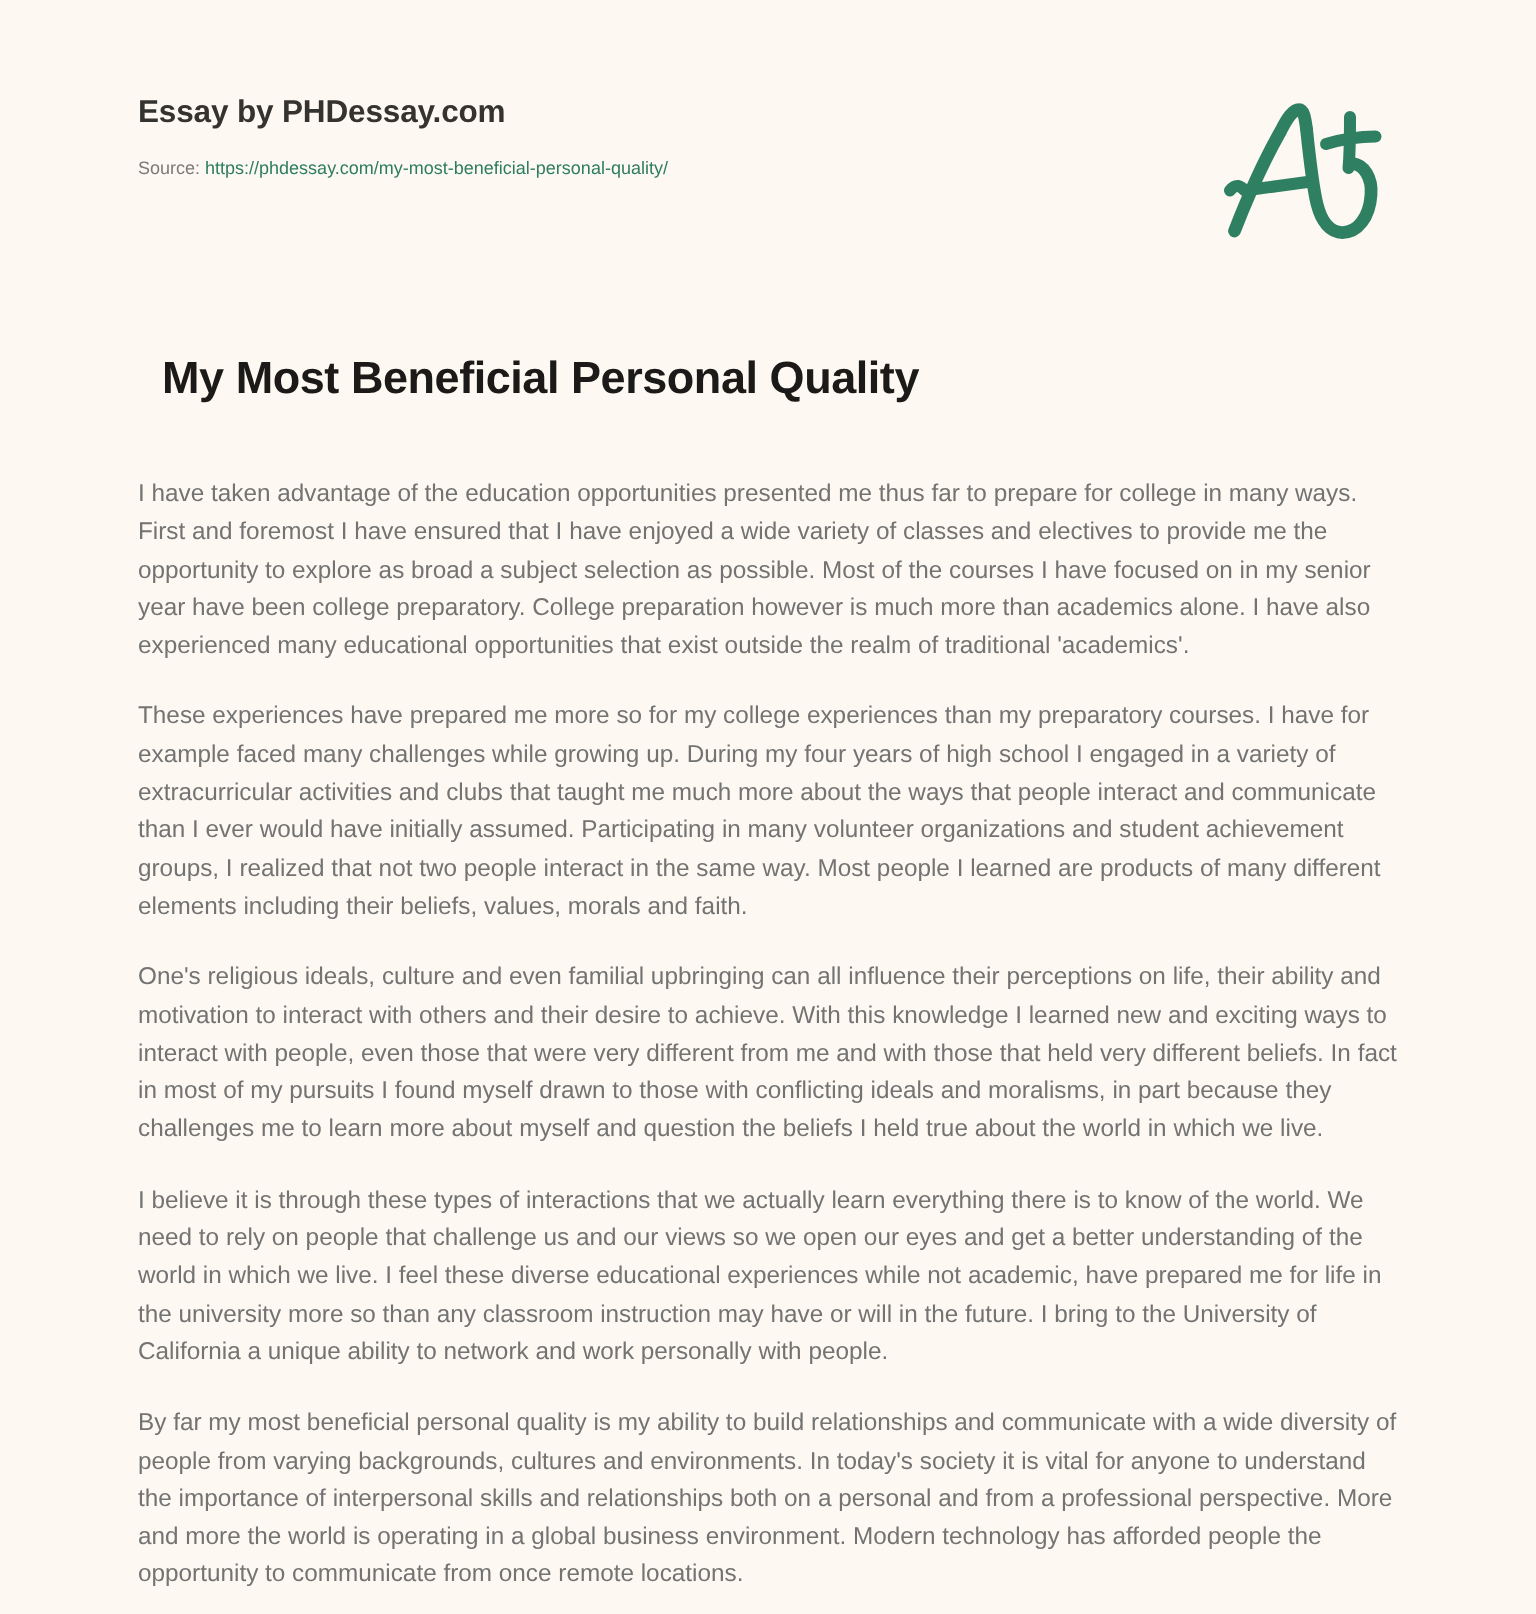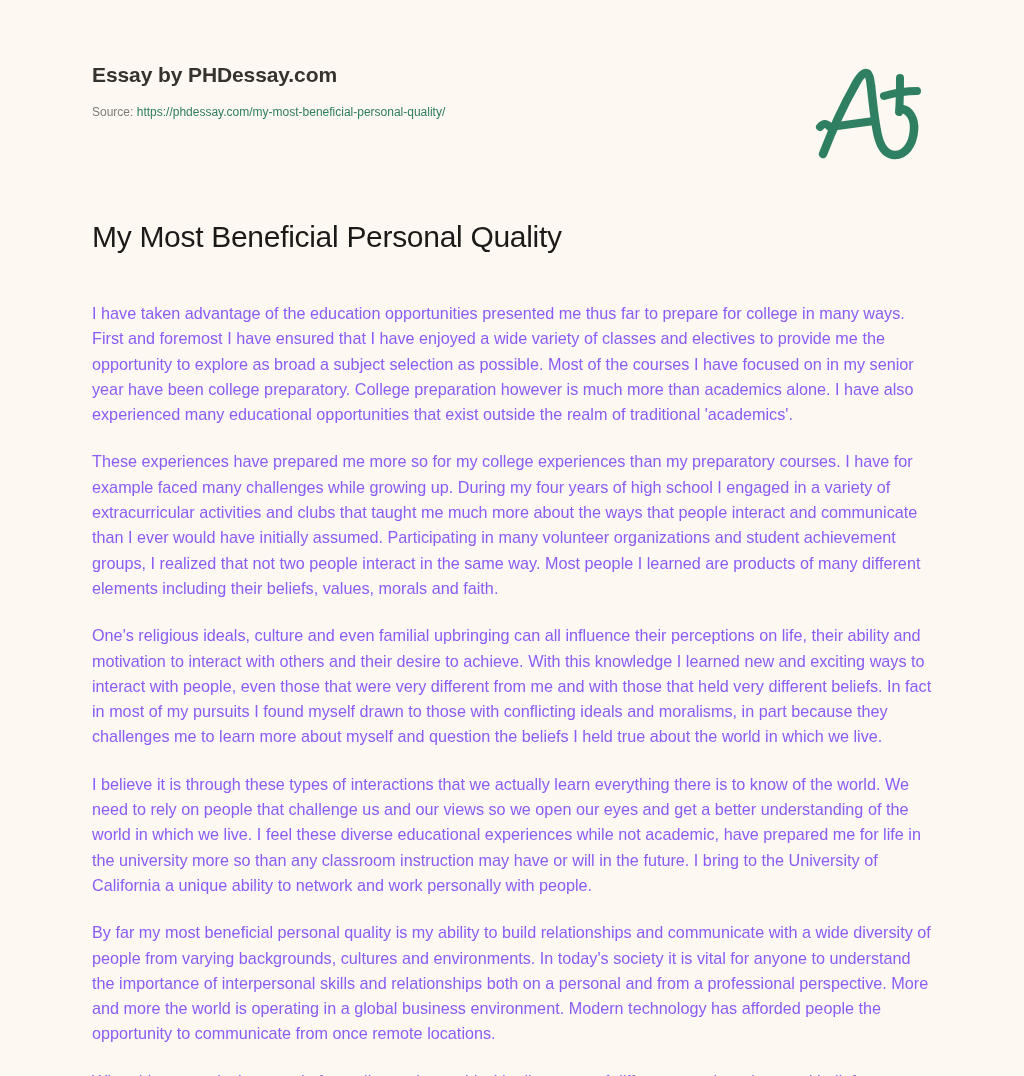--- a/index.html
+++ b/index.html
@@ -71,37 +71,37 @@
 
   
   .article {
     position: absolute;
     left: 92px;
     top: 219px;
     width: 840px;
   }
 
   .article-title {
-    margin: 0;
+    margin: 16px;
     font-size: 30px;
-    font-weight: normal;
+    font-weight: bold;
     color: #1b1a18;
     letter-spacing: -0.3px;
     line-height: 1.2;
   }
 
   .article-body {
     margin-top: 46px;
   }
 
   .para {
     margin: 0 0 22px 0;
     font-size: 16.2px;
     line-height: 25.3px;
-    color: #8b5cf6;
+    color: #737373;
     letter-spacing: 0.01px;
     text-align: left;
   }
 
   .para:last-child { margin-bottom: 0; }
 </style>
 </head>
 <body>
 
 <div class="page">

